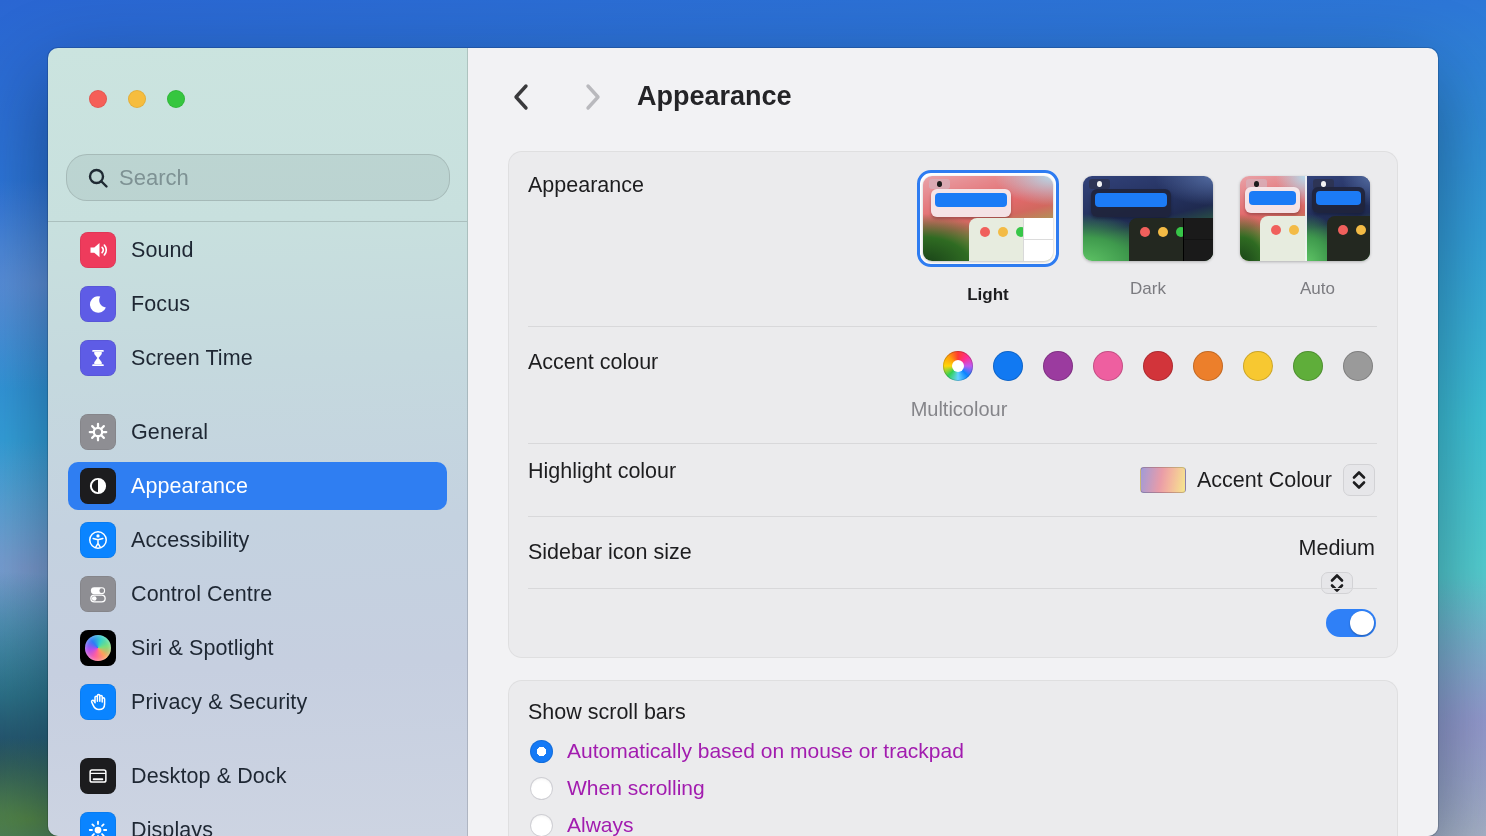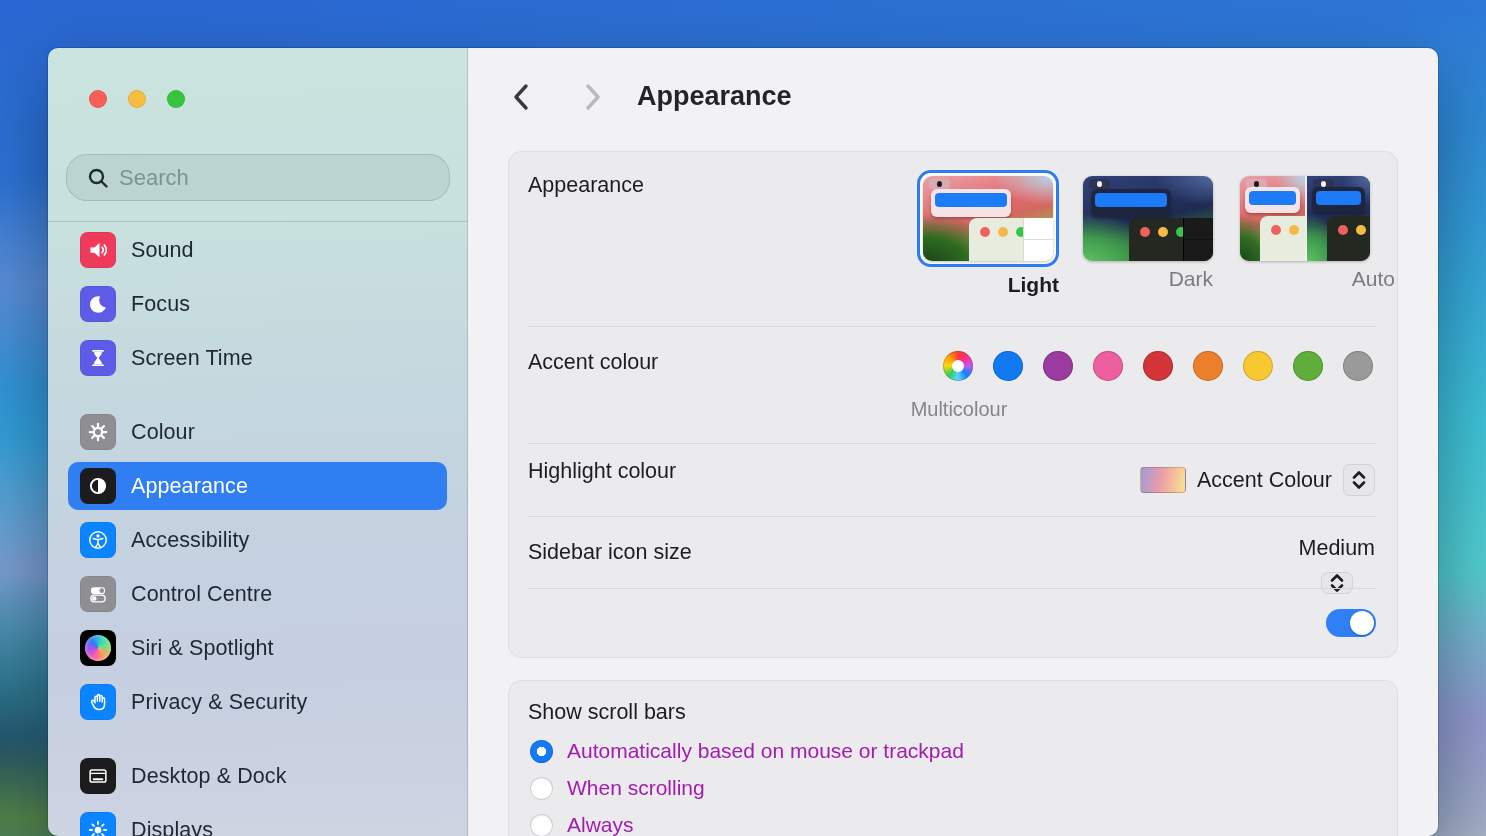--- a/index.html
+++ b/index.html
@@ -124,21 +124,21 @@
   .mini-window .col { position:absolute; right:0; top:0; bottom:0; width:33px; }
   .light-w .col { background:#ffffff; border-left:1px solid #d9d9d9; }
   .dark-w .col { background:#1a1a1a; border-left:1px solid #000; }
   .mini-window .col:after { content:""; position:absolute; left:0; right:0; top:45%; height:1px; background:rgba(0,0,0,0.25); }
   .light-w .col:after { background:#dcdcdc; }
   .thumb-auto { display:flex; }
   .auto-half { position:relative; width:50%; height:100%; overflow:hidden; }
   .auto-half.right { border-left:2px solid rgba(255,255,255,0.9); }
   .auto-half .menu-chip { left:5px; right:5px; width:auto; top:11px; height:26px; }
   .auto-half .mini-window { left:20px; top:40px; }
-  .thumb-label { margin-top:6px; text-align:right; font-size:21px; color:#7b7b80; }
+  .thumb-label { margin-top:18px; text-align:center; font-size:17px; color:#7b7b80; }
   .thumb-label.bold { color:#1d1d1f; font-weight:700; }
 
   
   .accent-dots { position:absolute; left:434px; top:199px; display:flex; gap:20px; }
   .accent-dot { width:30px; height:30px; border-radius:50%; box-shadow:inset 0 0 0 1px rgba(0,0,0,0.18); }
   .accent-dot.multi {
     background:conic-gradient(#ff3b30, #ff2d92, #bf5af2, #0a84ff, #64d2ff, #30d158, #ffd60a, #ff9f0a, #ff3b30);
     position:relative;
   }
   .accent-dot.multi:after { content:""; position:absolute; left:9px; top:9px; width:12px; height:12px; border-radius:50%; background:#fff; }
@@ -225,21 +225,21 @@
                 <line x1="5" y1="16" x2="9" y2="16"></line>
                 <line x1="23" y1="16" x2="27" y2="16"></line>
                 <line x1="8.2" y1="8.2" x2="11" y2="11"></line>
                 <line x1="21" y1="21" x2="23.8" y2="23.8"></line>
                 <line x1="8.2" y1="23.8" x2="11" y2="21"></line>
                 <line x1="21" y1="11" x2="23.8" y2="8.2"></line>
               </g>
               <circle cx="16" cy="16" r="5.6" fill="none" stroke="#fff" stroke-width="3"></circle>
             </svg>
         </span>
-        <span class="nav-label">Colour</span>
+        <span class="nav-label">General</span>
       </div>
 
       <div class="nav-item selected">
         <span class="icon-tile" style="background:#1c1c1e">
           <svg width="24" height="24" viewBox="0 0 32 32">
               <circle cx="16" cy="16" r="9.5" fill="none" stroke="#fff" stroke-width="2.6"></circle>
               <path d="M16 6.5a9.5 9.5 0 0 1 0 19z" fill="#fff"></path>
             </svg>
         </span>
         <span class="nav-label">Appearance</span>

